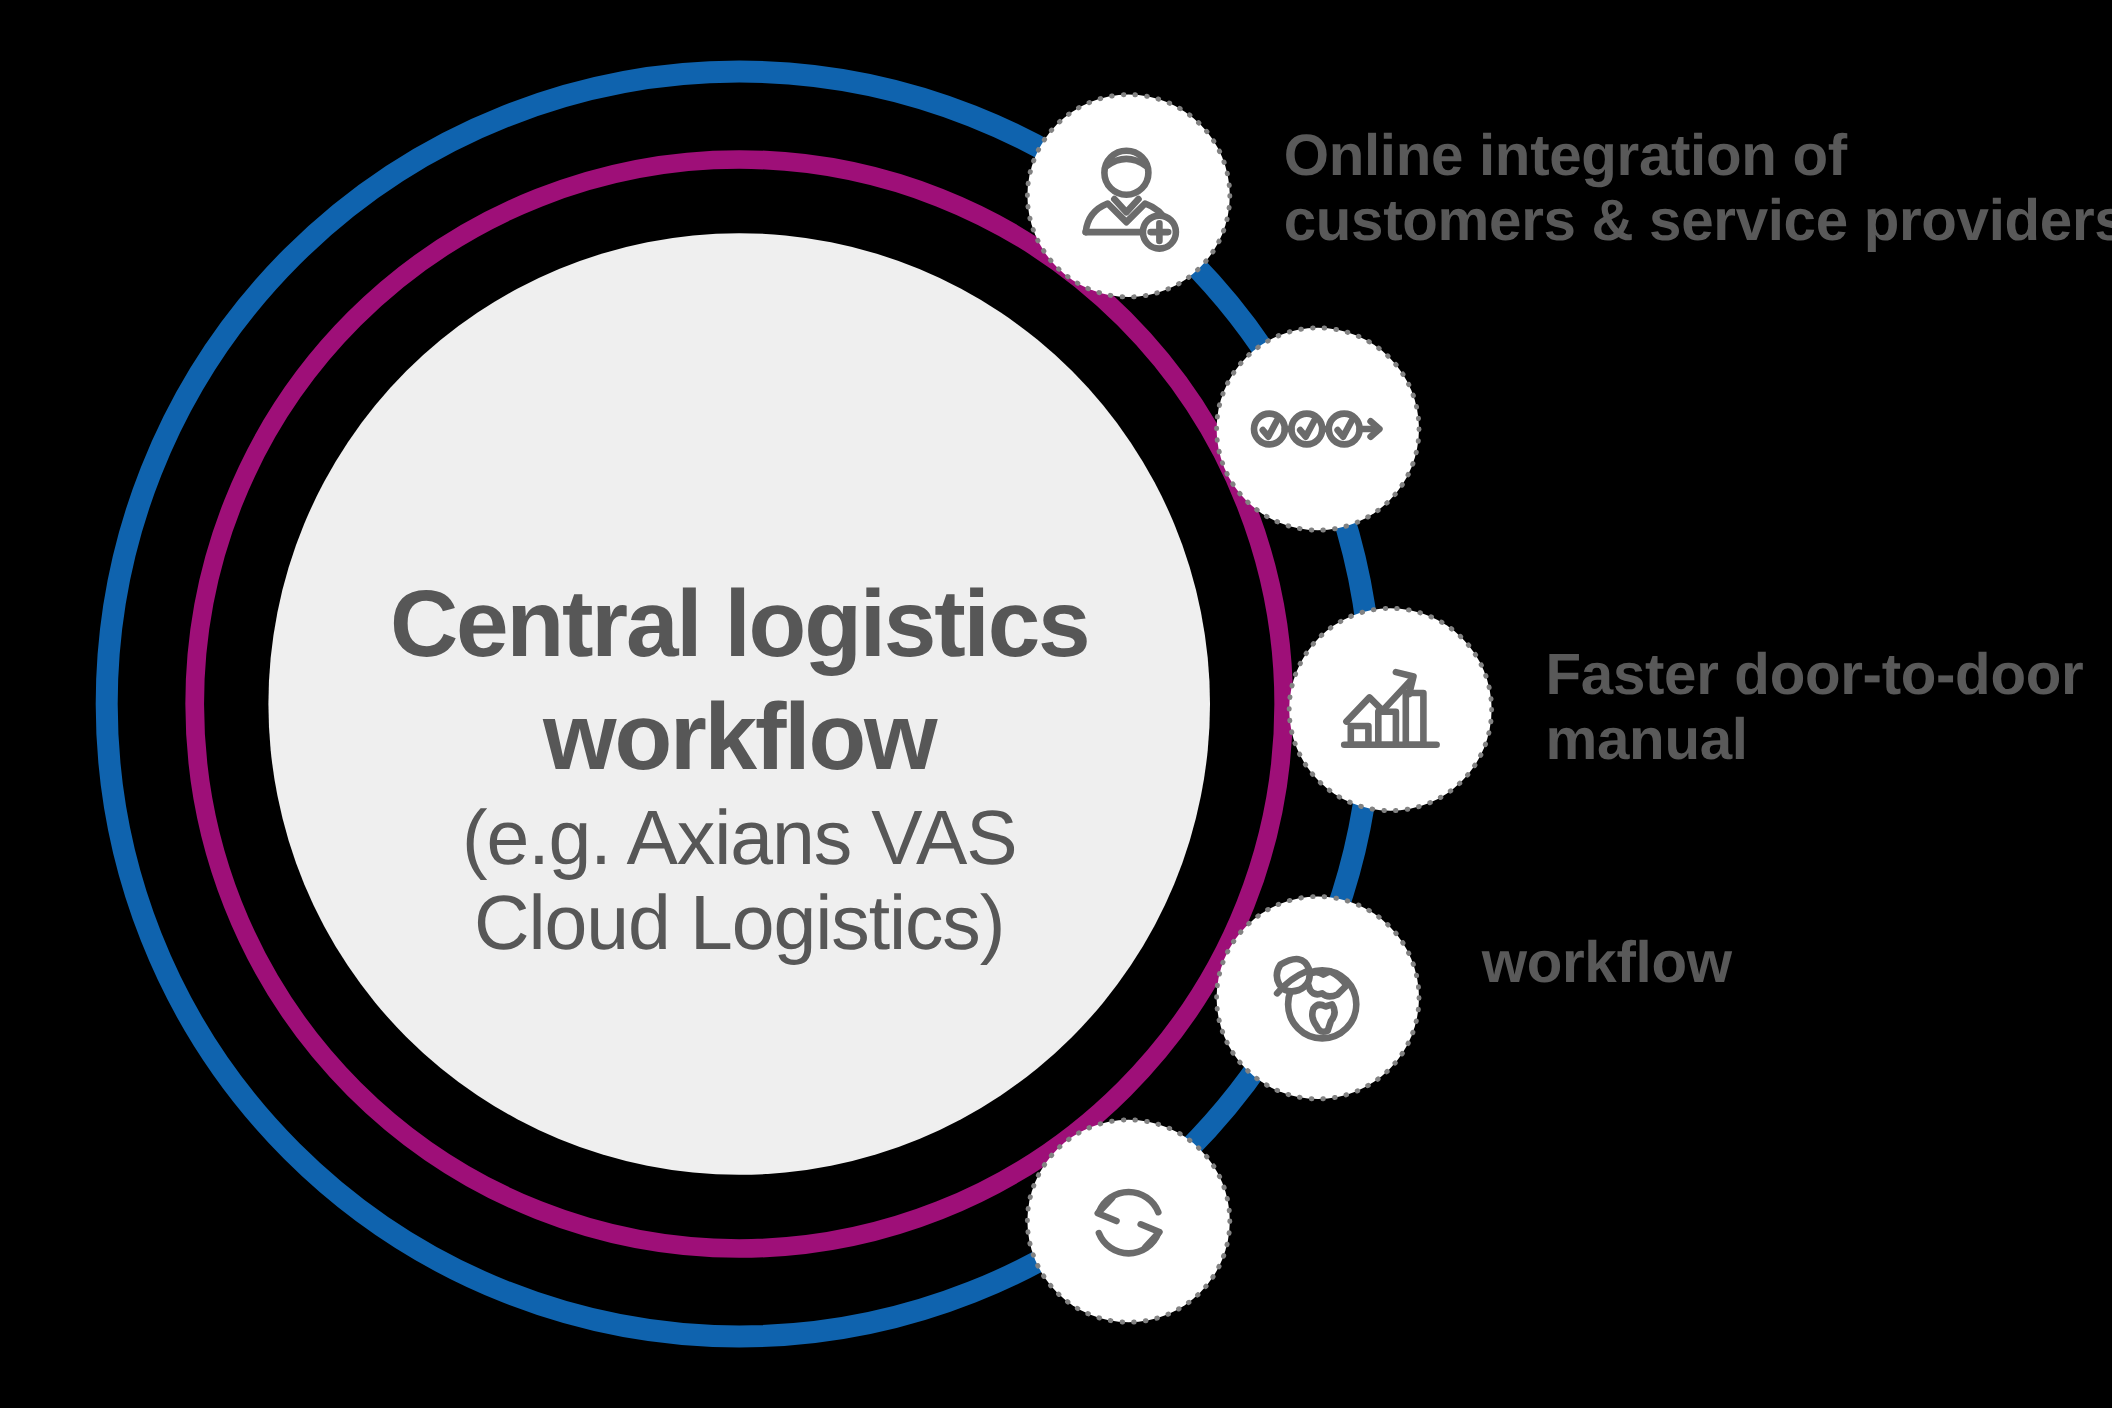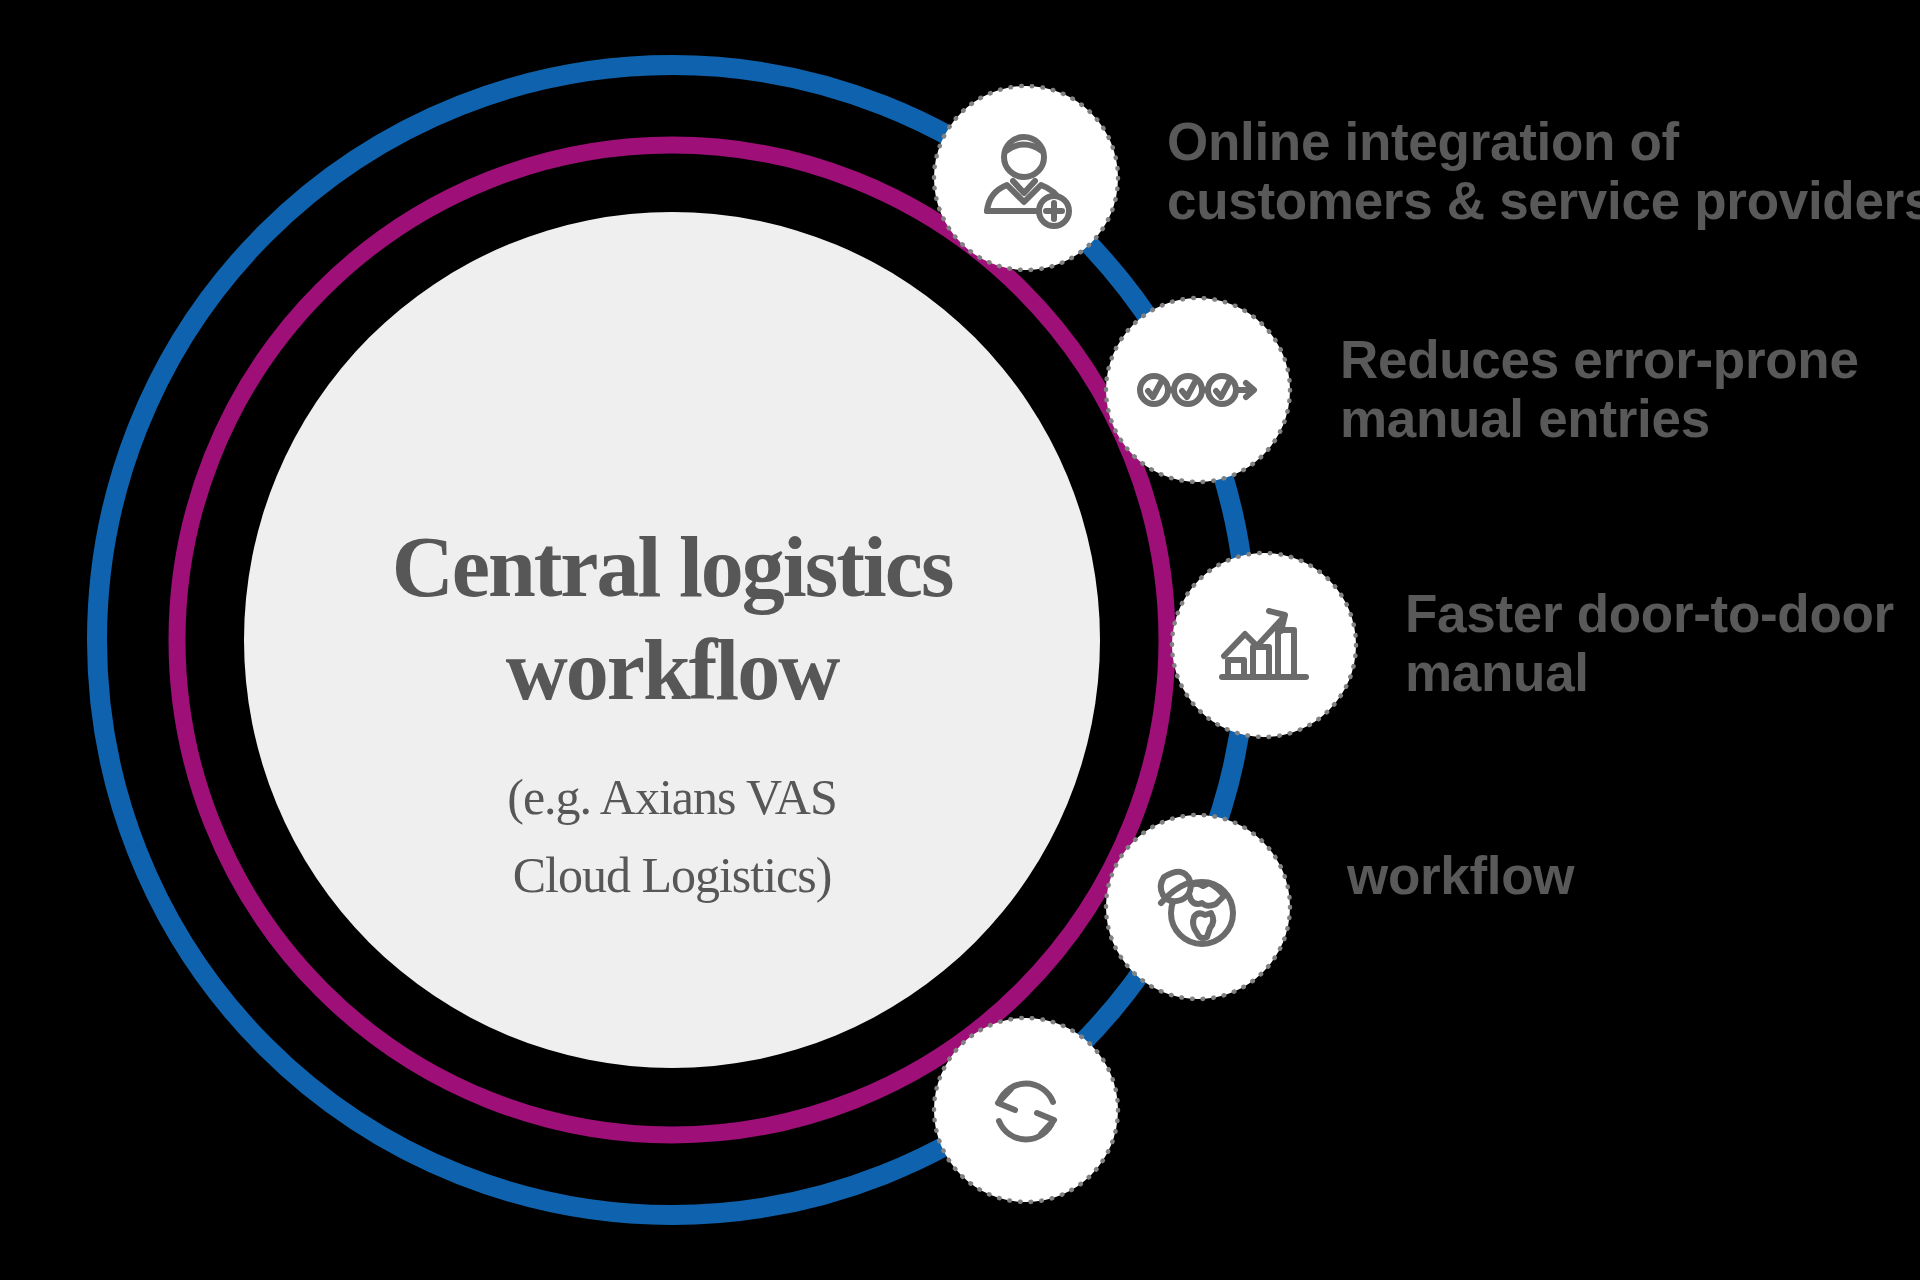--- a/index.html
+++ b/index.html
@@ -12,29 +12,28 @@
     font-family:"Liberation Sans", sans-serif;
   }
   .rings{position:absolute;left:0;top:0;width:1920px;height:1280px;}
   .ring-outer{fill:none;stroke:var(--ring-outer);stroke-width:20px;}
   .ring-inner{fill:none;stroke:var(--ring-inner);stroke-width:17px;}
   .center-circle{fill:var(--center-fill);}
 
   .center-text{
     position:absolute;left:672px;top:516px;
     transform:translateX(-50%);
-    text-align:center;white-space:nowrap;font-family:Liberation Serif, serif;
+    text-align:center;white-space:nowrap;
   }
   .title{
     font-weight:700;font-size:86px;line-height:103px;
     letter-spacing:-2px;color:var(--title-text);
   }
   .subtitle{
-    margin-top:36px;
-    font-weight:400;font-size:50px;line-height:78px;
+    font-weight:400;font-size:70px;line-height:78px;
     letter-spacing:-1px;color:var(--title-text);
   }
 
   .badge{position:absolute;width:192px;height:192px;}
   .badge svg{display:block;width:192px;height:192px;}
   .badge-bg{
     fill:var(--badge-fill);
     stroke:var(--badge-dot);
     stroke-width:4.5;
     stroke-dasharray:0.5 10.2;
@@ -154,24 +153,20 @@
         <path d="M25 63 A29 29 0 0 0 79 63"></path>
         <path d="M67 76 L80 62 L63 55"></path>
       </g>
     </svg>
   </div>
 
   <div class="label label-0">
     <div>Online integration of</div>
     <div>customers &amp; service providers</div>
   </div>
-  <div class="label label-1">
-    <div>Reduces error-prone</div>
-    <div>manual entries</div>
-  </div>
   <div class="label label-2">
     <div>Faster door-to-door</div>
     <div>manual</div>
   </div>
   <div class="label label-3">
     <div>workflow</div>
   </div>
 
 </div>
 

